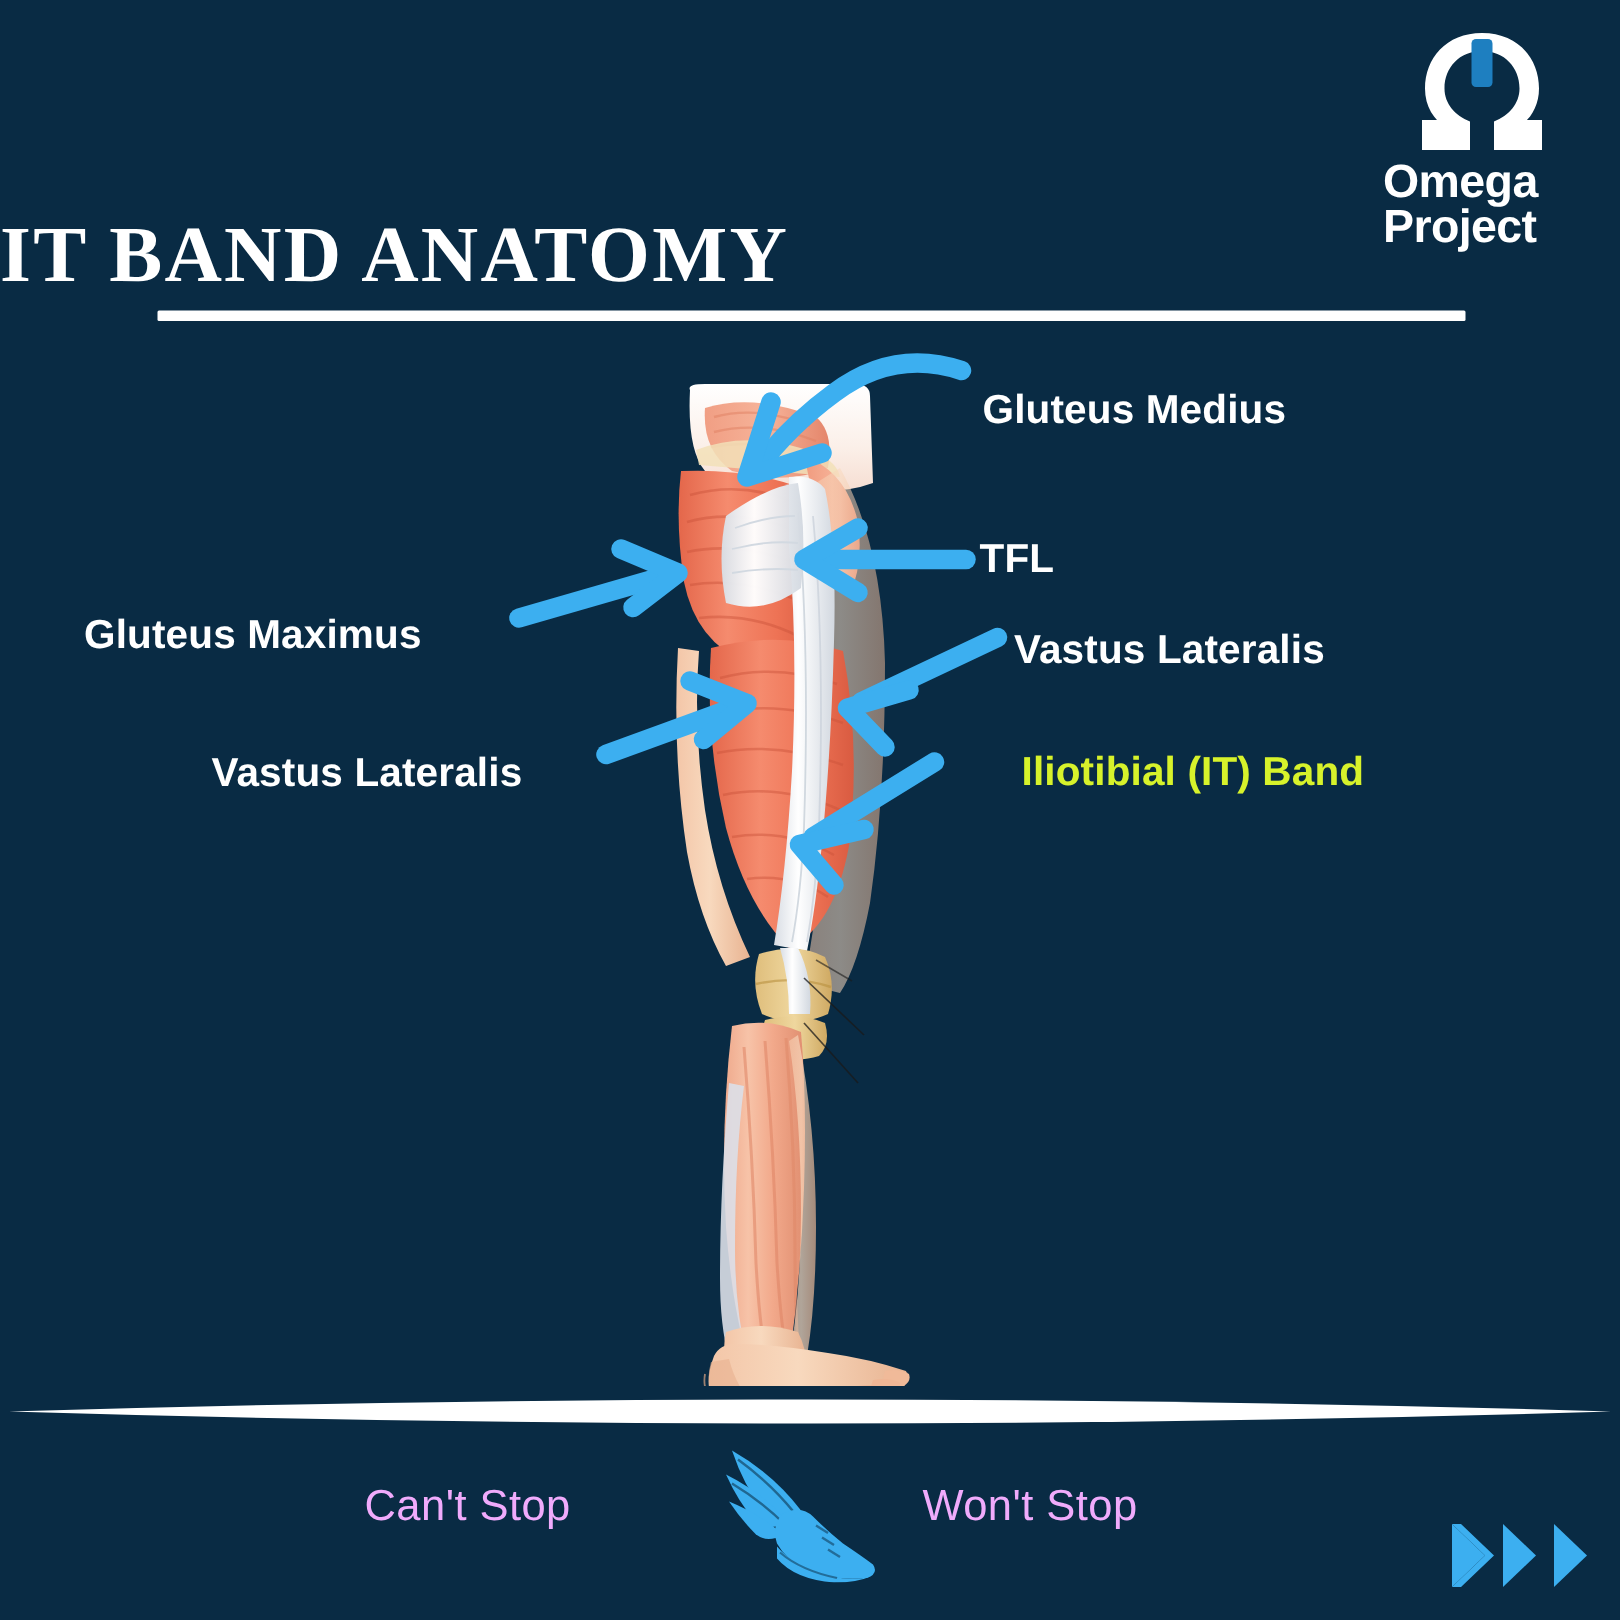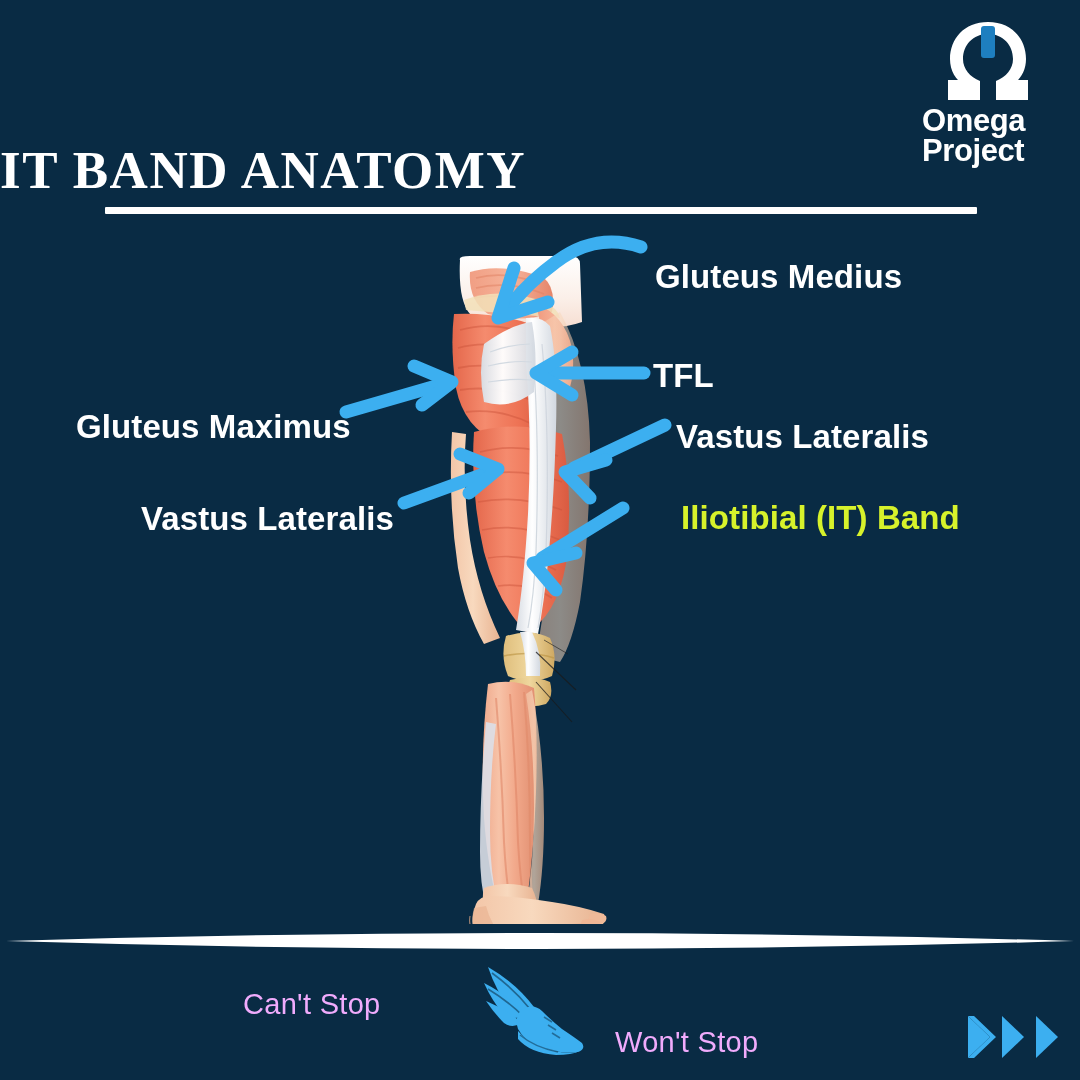--- a/index.html
+++ b/index.html
@@ -32,45 +32,45 @@
     position:absolute; top:207px; left:105px; width:872px; height:7px;
     background:#ffffff; border-radius:1px;
   }
 
   
   #art { position:absolute; top:252px; left:440px; width:200px; height:672px; }
 
   
   .label {
     position:absolute; color:#ffffff;
-    font-size:33px; font-weight:bold; white-space:nowrap;
+    font-size:27px; font-weight:bold; white-space:nowrap;
     letter-spacing:0.1px;
   }
   .label.accent { color:#D7F22B; }
   #lbl-gluteus-medius   { top:258px; left:655px; }
   #lbl-tfl              { top:357px; left:653px; }
   #lbl-vastus-lat-right { top:418px; left:676px; }
   #lbl-it-band          { top:499px; left:637px;margin-left:44px; }
-  #lbl-gluteus-maximus  { top:408px; left:76px; }
+  #lbl-gluteus-maximus  { top:408px; left:56px; }
   #lbl-vastus-lat-left  { top:500px; left:141px; }
 
   
   #arrows { position:absolute; inset:0; }
 
   
   #divider { position:absolute; top:918px; left:0; width:1080px; height:46px; }
 
   
   .foot-text {
     position:absolute; color:#f0abfc;
     font-size:29px; font-weight:normal; white-space:nowrap;
     letter-spacing:0.3px;
   }
   #foot-left  { top:988px; left:243px; }
-  #foot-right { top:988px; left:615px;margin-top:38px; }
+  #foot-right { top:988px; left:615px; }
   #shoe { position:absolute; top:963px; left:482px; width:110px; height:92px; }
   #chevrons { position:absolute; top:1012px; left:966px; width:104px; height:50px; }
 </style>
 </head>
 <body>
 
 <div id="stage">
 
   <div id="logo">
     <svg id="logo-mark" viewBox="0 0 96 86">

